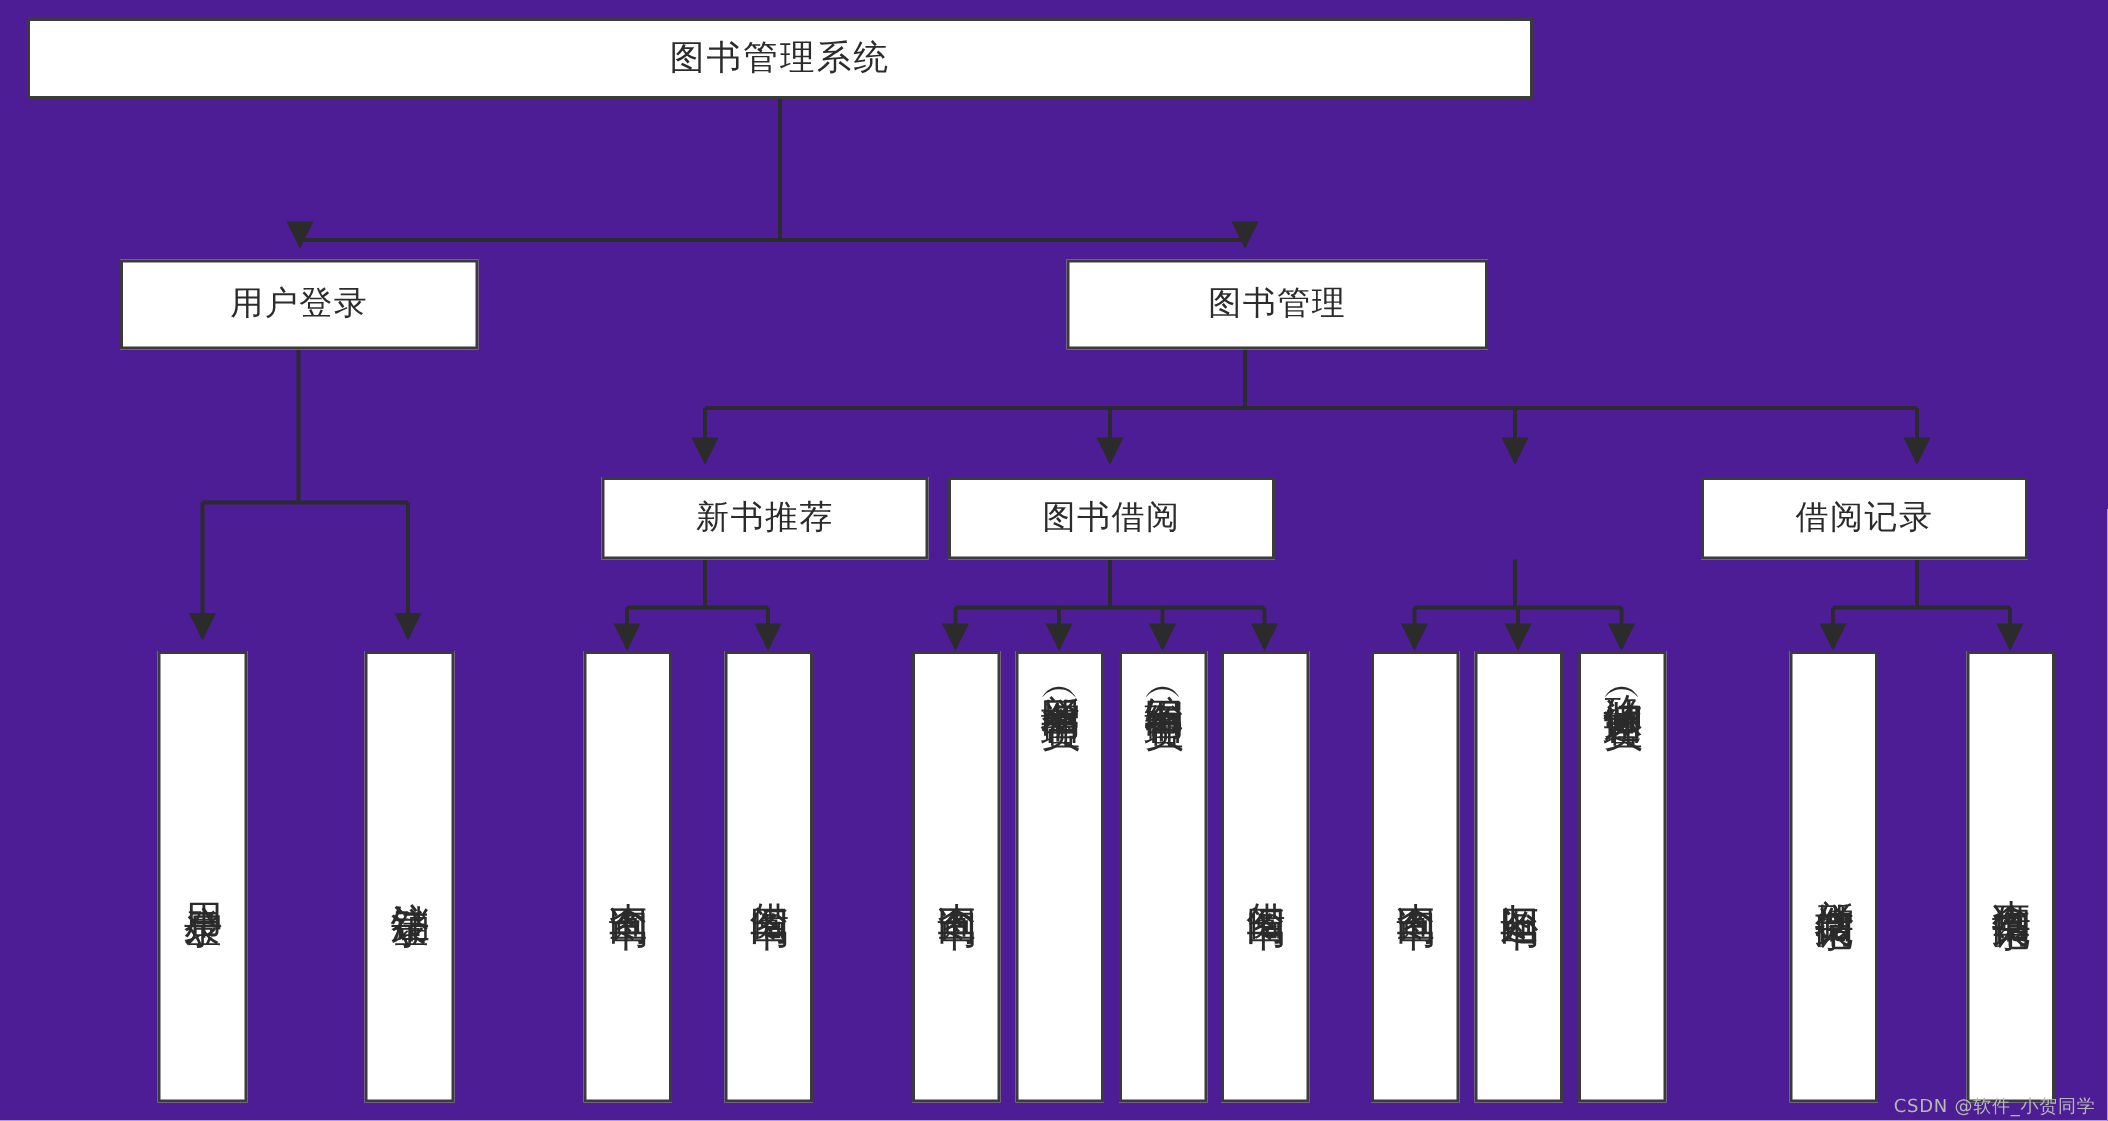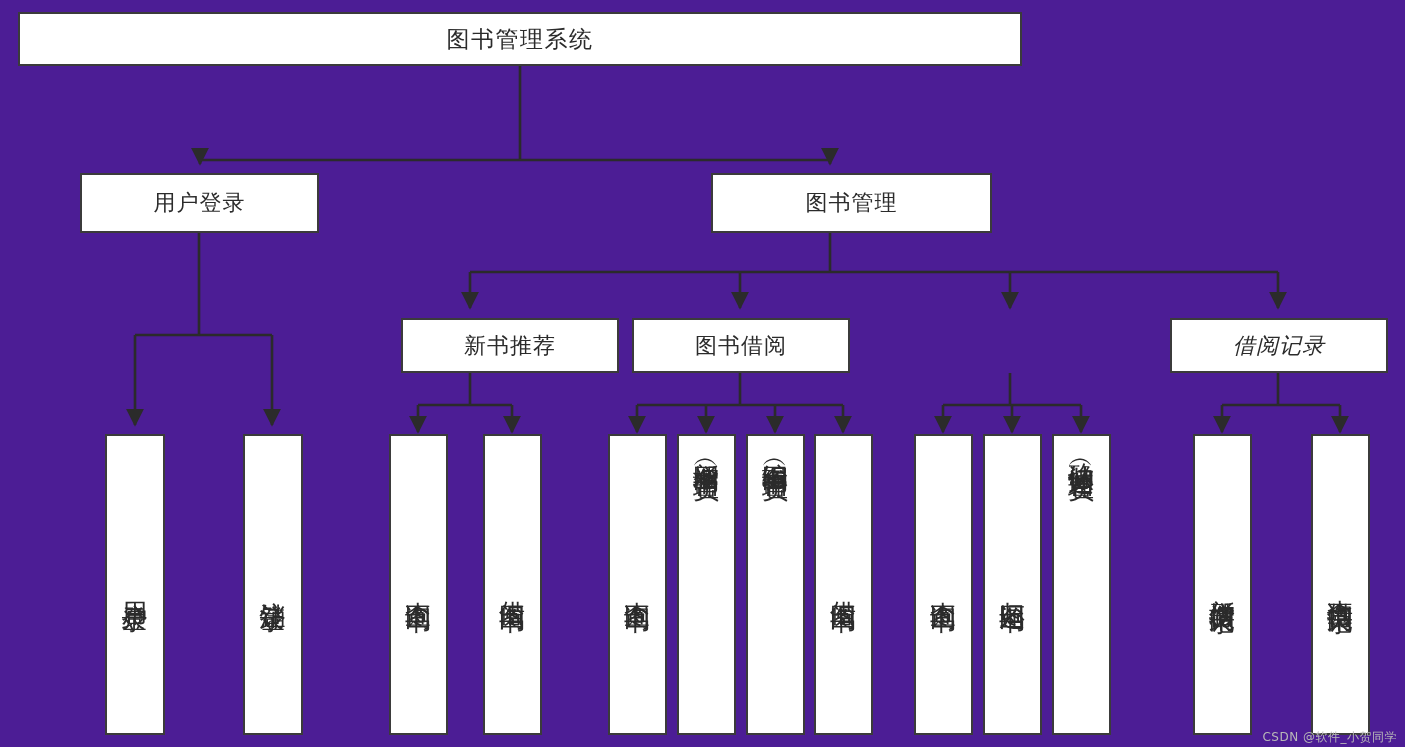--- a/index.html
+++ b/index.html
@@ -146,21 +146,21 @@
 
   <div class="node h" style="left:361px; top:318px; width:218px; height:55px;margin-left:40px;">
     <span class="lbl">新书推荐</span>
   </div>
 
   <div class="node h" style="left:632px; top:318px; width:218px; height:55px;">
     <span class="lbl">图书借阅</span>
   </div>
 
 
-  <div class="node h" style="left:1170px; top:318px; width:218px; height:55px;font-style:italic;">
+  <div class="node h" style="left:1134px; top:318px; width:218px; height:55px;">
     <span class="lbl">借阅记录</span>
   </div>
 
   <div class="node v short" style="left:105px; top:434px; width:60px; height:301px;">
     <span class="lbl">用户登录</span>
   </div>
 
   <div class="node v short" style="left:243px; top:434px; width:60px; height:301px;">
     <span class="lbl">注销登录</span>
   </div>

